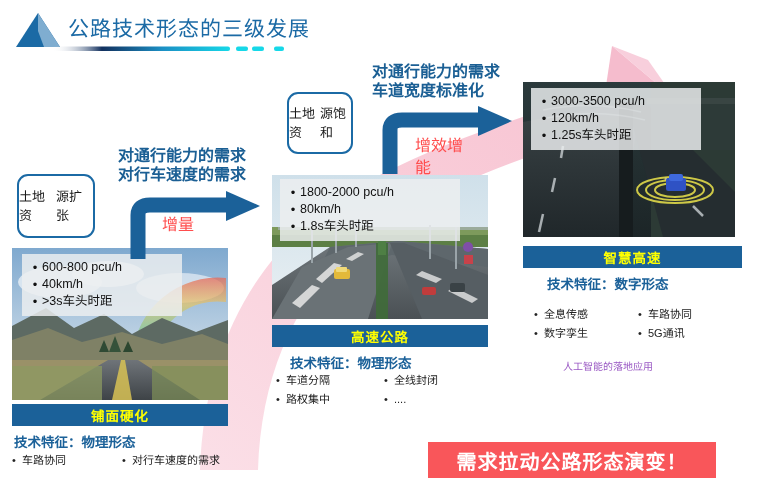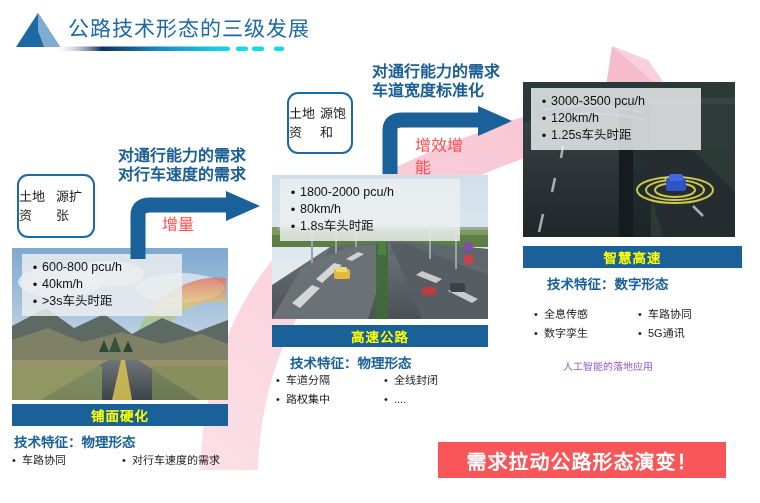--- a/index.html
+++ b/index.html
@@ -371,15 +371,15 @@
       <span class="b">•</span>
       <span>数字孪生</span>
     </div>
     <div class="feat" style="width:106px;">
       <span class="b">•</span>
       <span>5G通讯</span>
     </div>
   </div>
   <div class="purple-note" style="left:563px;top:358px;">人工智能的落地应用</div>
 
-  <div class="red-banner" style="left:438px;top:442px;width:288px;height:36px;">需求拉动公路形态演变！</div>
+  <div class="red-banner" style="left:428px;top:442px;width:288px;height:36px;">需求拉动公路形态演变！</div>
 
 </div>
 
 </body></html>

